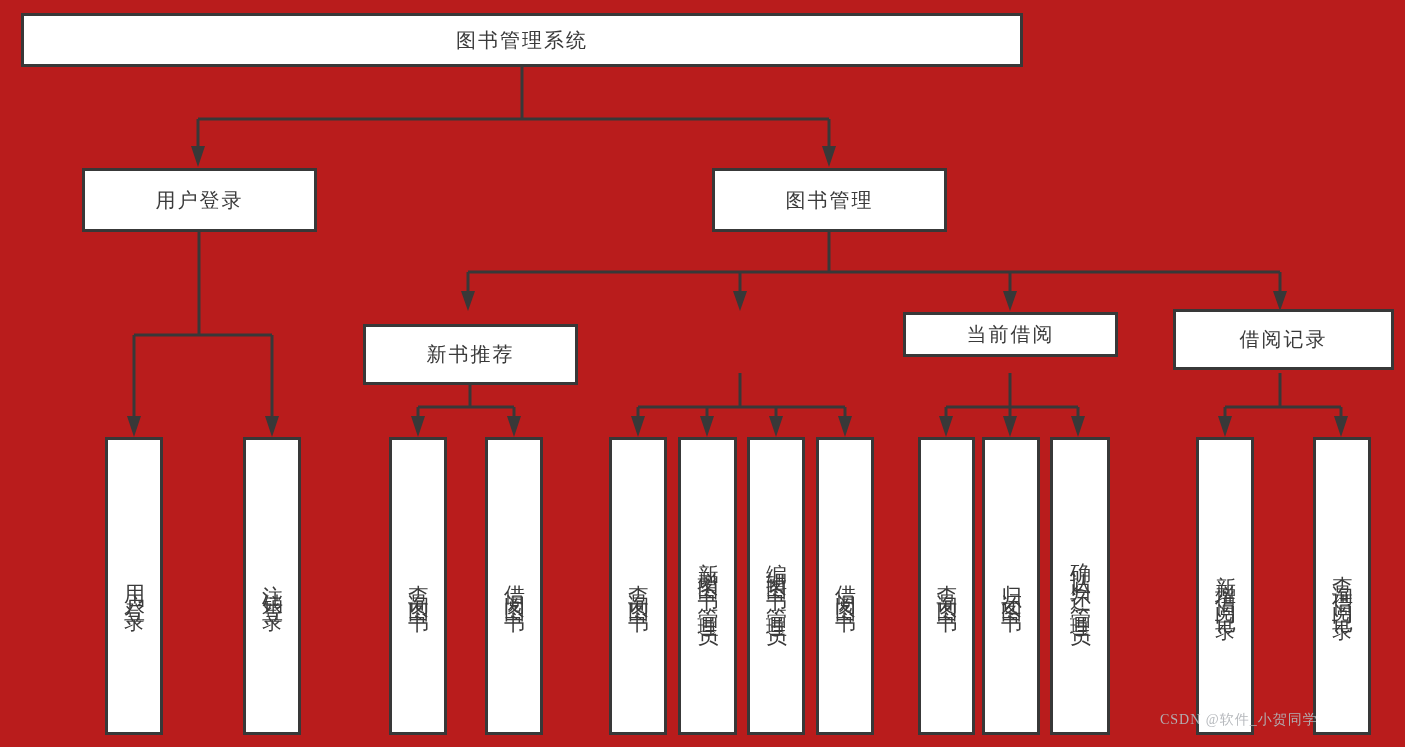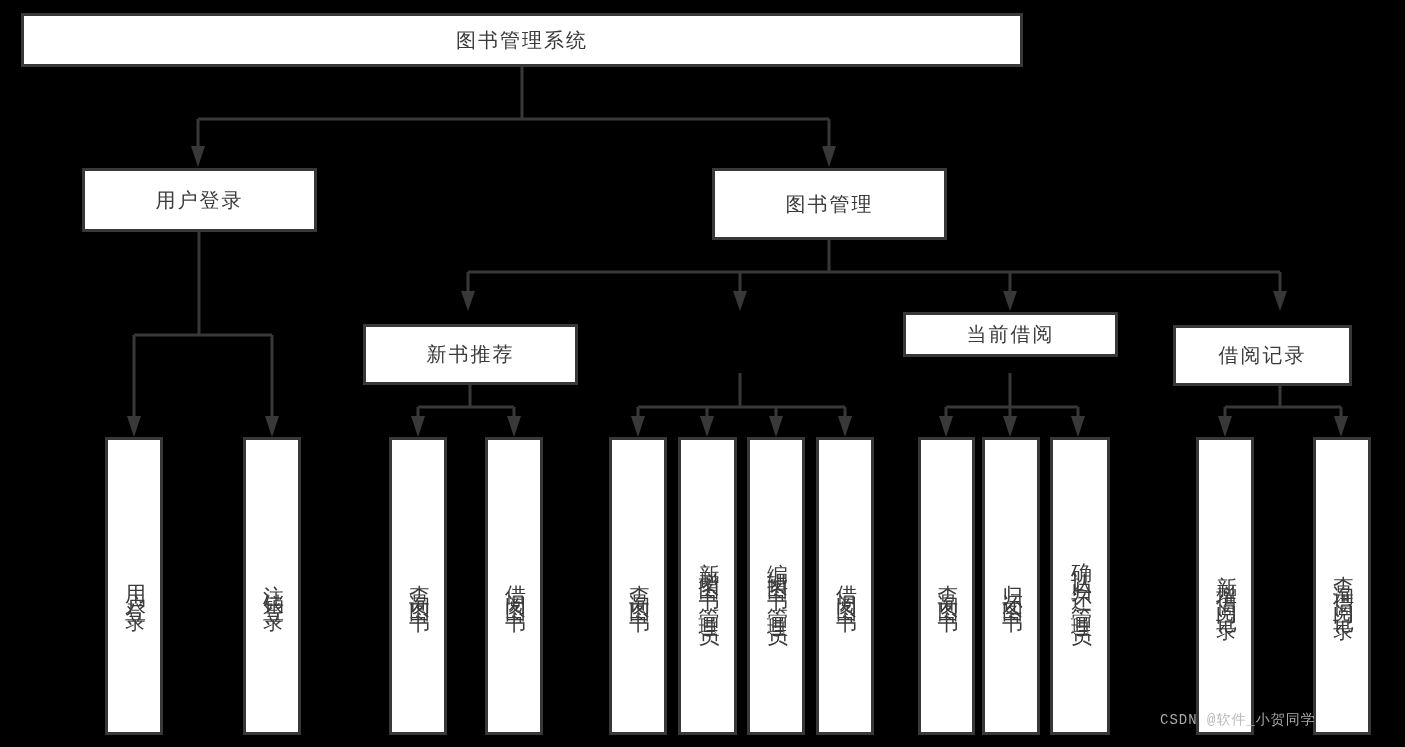--- a/index.html
+++ b/index.html
@@ -1,20 +1,20 @@
 <!DOCTYPE html>
 <html><head>
 <meta charset="utf-8">
 <style>
   html,body{margin:0;padding:0;background:#ffffff;}
   #stage{
     position:relative;
     width:1405px;height:747px;
-    background:#000000;
-    font-family:Liberation Mono, monospace;
+    background:#b91c1c;
+    font-family:Liberation Serif, serif;
     overflow:hidden;
   }
   #wires{position:absolute;left:0;top:0;width:1405px;height:747px;}
   .box{
     position:absolute;
     background:#ffffff;
     border:3px solid #383838;
     box-sizing:border-box;
     display:flex;
     align-items:center;
@@ -107,25 +107,25 @@
       <polygon points="1003,416 1017,416 1010,437"></polygon>
       <polygon points="1071,416 1085,416 1078,437"></polygon>
       <polygon points="1218,416 1232,416 1225,437"></polygon>
       <polygon points="1334,416 1348,416 1341,437"></polygon>
     </g>
   </svg>
 
   <div class="box h" style="left:21px;top:13px;width:1002px;height:54px">图书管理系统</div>
 
   <div class="box h" style="left:82px;top:168px;width:235px;height:64px">用户登录</div>
-  <div class="box h" style="left:712px;top:168px;width:235px;height:72px">图书管理</div>
+  <div class="box h" style="left:712px;top:168px;width:235px;height:64px">图书管理</div>
 
   <div class="box h" style="left:363px;top:324px;width:215px;height:61px">新书推荐</div>
   <div class="box h" style="left:903px;top:312px;width:215px;height:45px">当前借阅</div>
-  <div class="box h" style="left:1173px;top:325px;width:179px;height:61px">借阅记录</div>
+  <div class="box h" style="left:1173px;top:309px;width:221px;height:61px">借阅记录</div>
 
   <div class="box v" style="left:105px;top:437px;width:58px;height:298px">用户登录</div>
   <div class="box v" style="left:243px;top:437px;width:58px;height:298px">注销登录</div>
 
   <div class="box v" style="left:389px;top:437px;width:58px;height:298px">查询图书</div>
   <div class="box v" style="left:485px;top:437px;width:58px;height:298px">借阅图书</div>
 
   <div class="box v" style="left:609px;top:437px;width:58px;height:298px">查询图书</div>
   <div class="box v" style="left:678px;top:437px;width:59px;height:298px">新增图书（管理员）</div>
   <div class="box v" style="left:747px;top:437px;width:58px;height:298px">编辑图书（管理员）</div>

